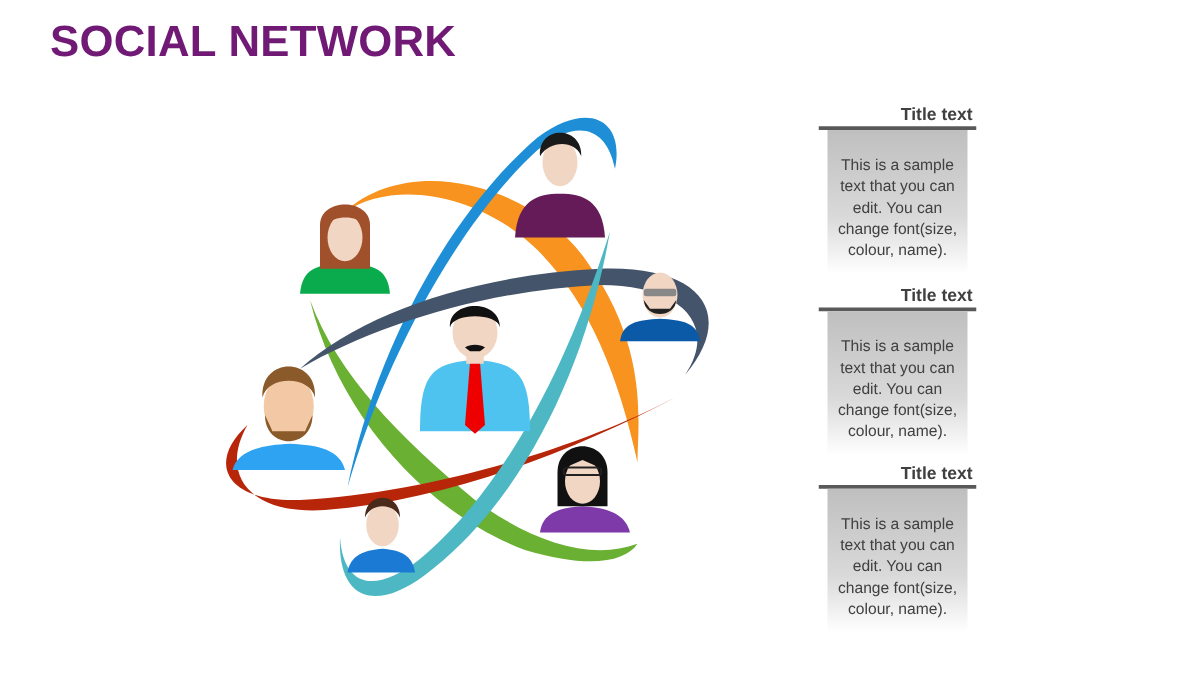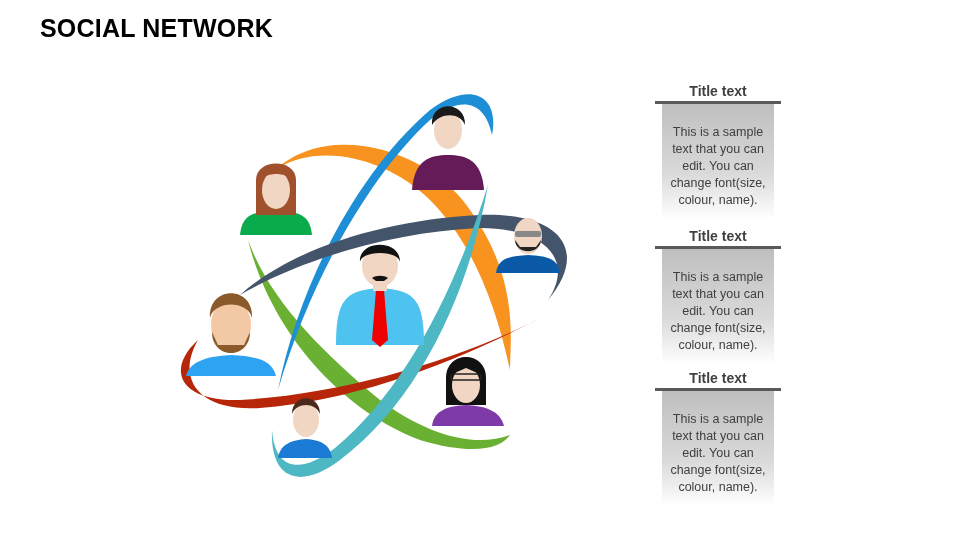--- a/index.html
+++ b/index.html
@@ -1,20 +1,20 @@
 <!DOCTYPE html>
 <html><head>
 <meta charset="utf-8">
 <style>
   html,body{margin:0;padding:0;background:#fff;}
   body{width:960px;height:540px;position:relative;overflow:hidden;font-family:"Liberation Sans","DejaVu Sans",sans-serif;}
-  .slide-title{position:absolute;left:40px;top:14px;font-size:25px;font-weight:700;color:#000000;letter-spacing:0.2px;}
+  .slide-title{position:absolute;left:40px;top:14px;font-size:35px;font-weight:700;color:#701a75;letter-spacing:0.2px;}
   .diagram{position:absolute;left:0;top:0;width:960px;height:540px;}
   .card{position:absolute;width:120px;}
-  .card-title{text-align:center;font-weight:700;font-size:14px;color:#404040;height:20px;line-height:20px;}
+  .card-title{text-align:right;font-weight:700;font-size:14px;color:#404040;height:20px;line-height:20px;}
   .card-rule{height:3px;background:#595959;margin:0 -3px;}
   .card-body{margin:0 4px;height:115px;background:linear-gradient(#bfbfbf,#d9d9d9 60%,#fff);
     text-align:center;font-size:12.5px;line-height:17px;color:#404040;padding-top:20px;box-sizing:border-box;}
 </style>
 </head>
 <body>
 
 <div class="slide-title">SOCIAL NETWORK</div>
 
 <svg class="diagram" viewBox="0 0 960 540" xmlns="http://www.w3.org/2000/svg">

